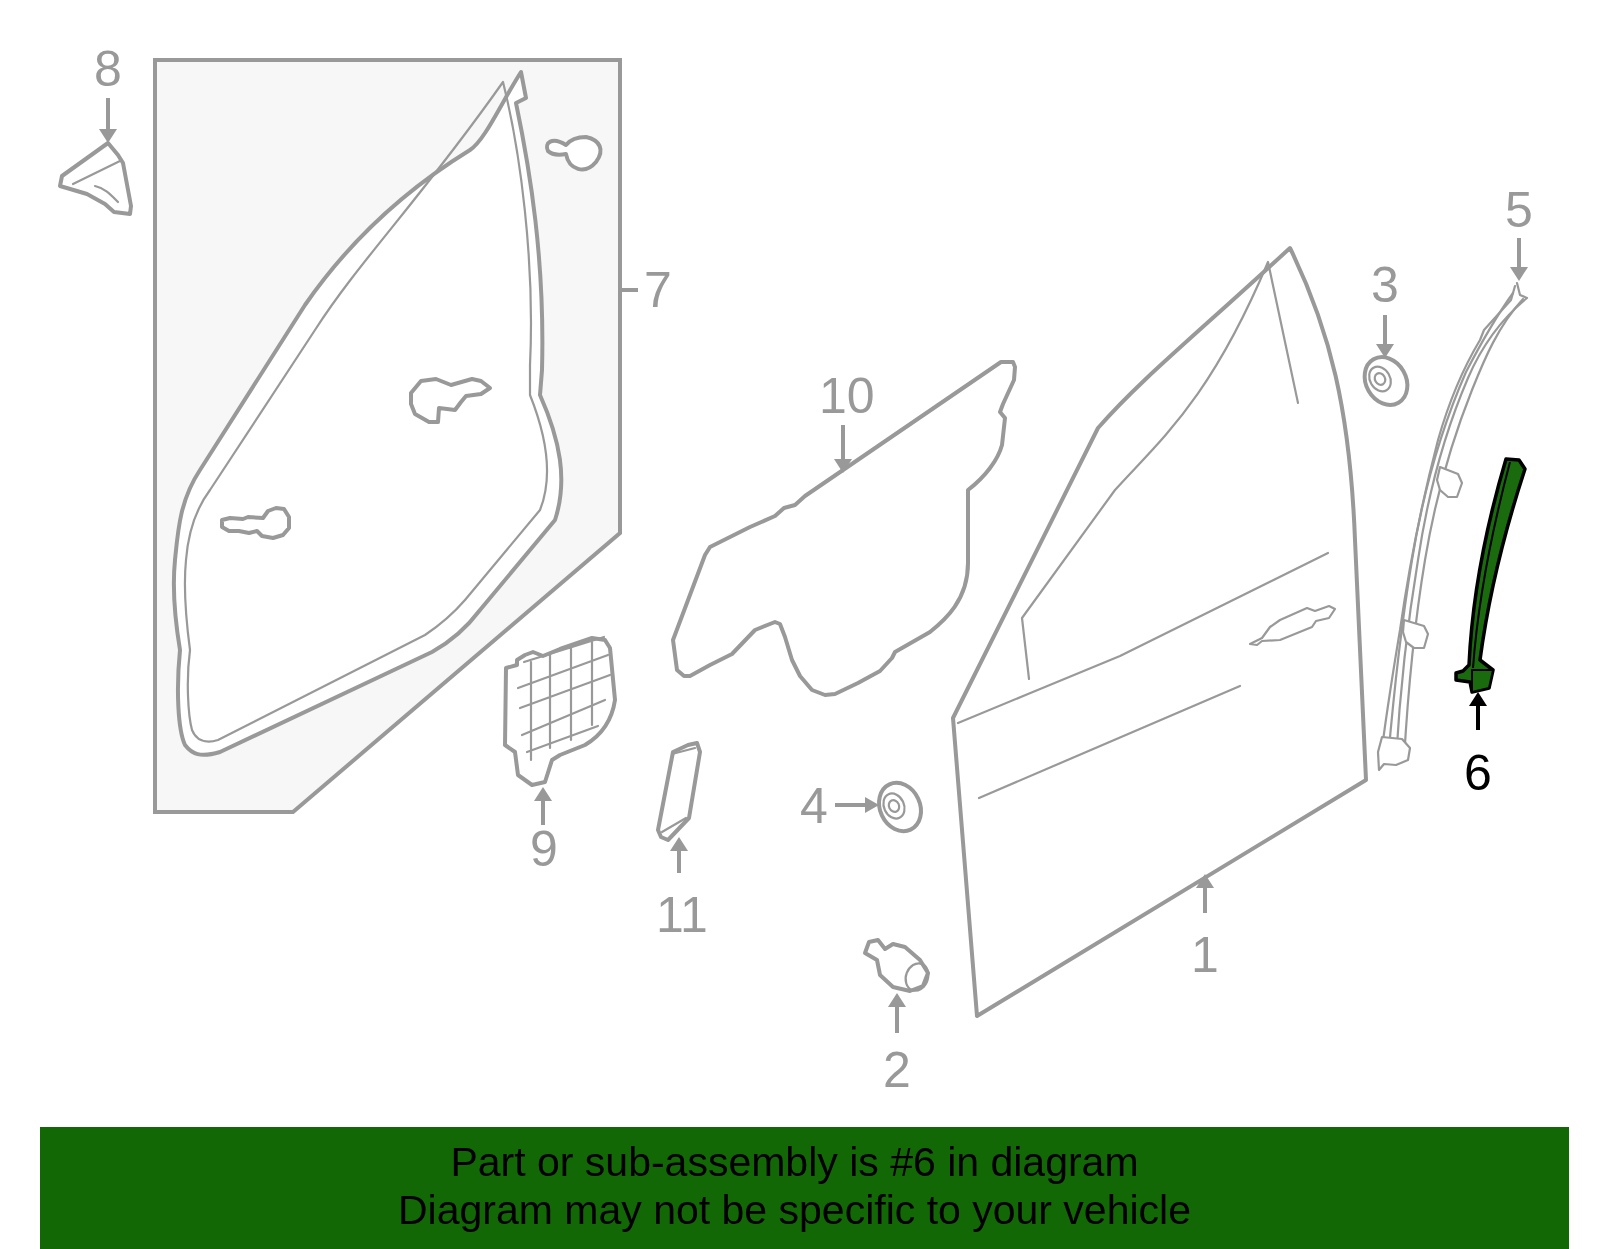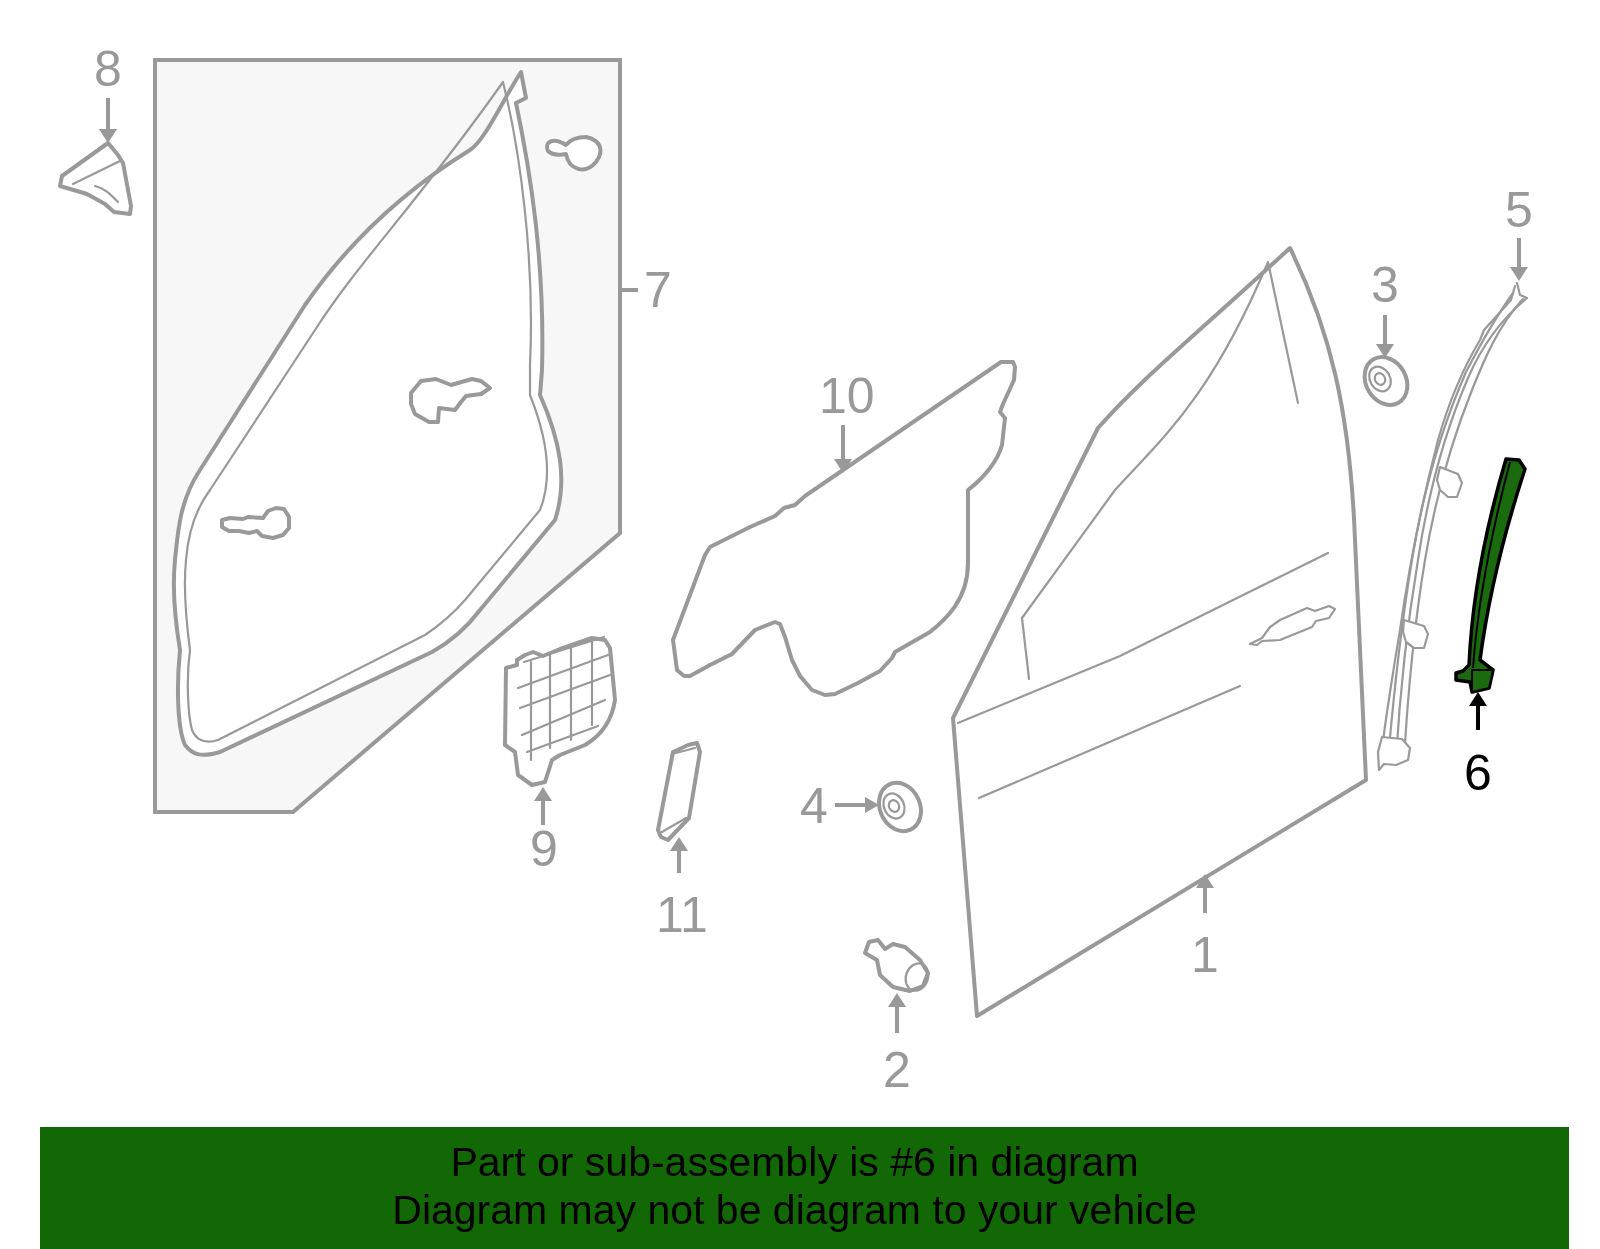--- a/index.html
+++ b/index.html
@@ -131,14 +131,14 @@
     <path d="M1510,462 C1492,530 1478,600 1473,668" fill="none" stroke="#000000" stroke-width="2"></path>
     <path d="M1472,670 L1493,670 L1489,688 L1472,692 Z" fill="#1a6b0e" stroke="#000000" stroke-width="2"></path>
     <line class="arrow active" x1="1478" y1="730" x2="1478" y2="705"></line>
     <polygon class="arrowhead active" points="1469,706 1487,706 1478,692"></polygon>
   </g>
   <text class="callout active" x="1464" y="790">6</text>
 </svg>
 
 <div id="banner">
   <span class="line line1">Part or sub-assembly is #6 in diagram</span>
-  <span class="line line2">Diagram may not be diagram to your vehicle</span>
+  <span class="line line2">Diagram may not be specific to your vehicle</span>
 </div>
 
 </body></html>

